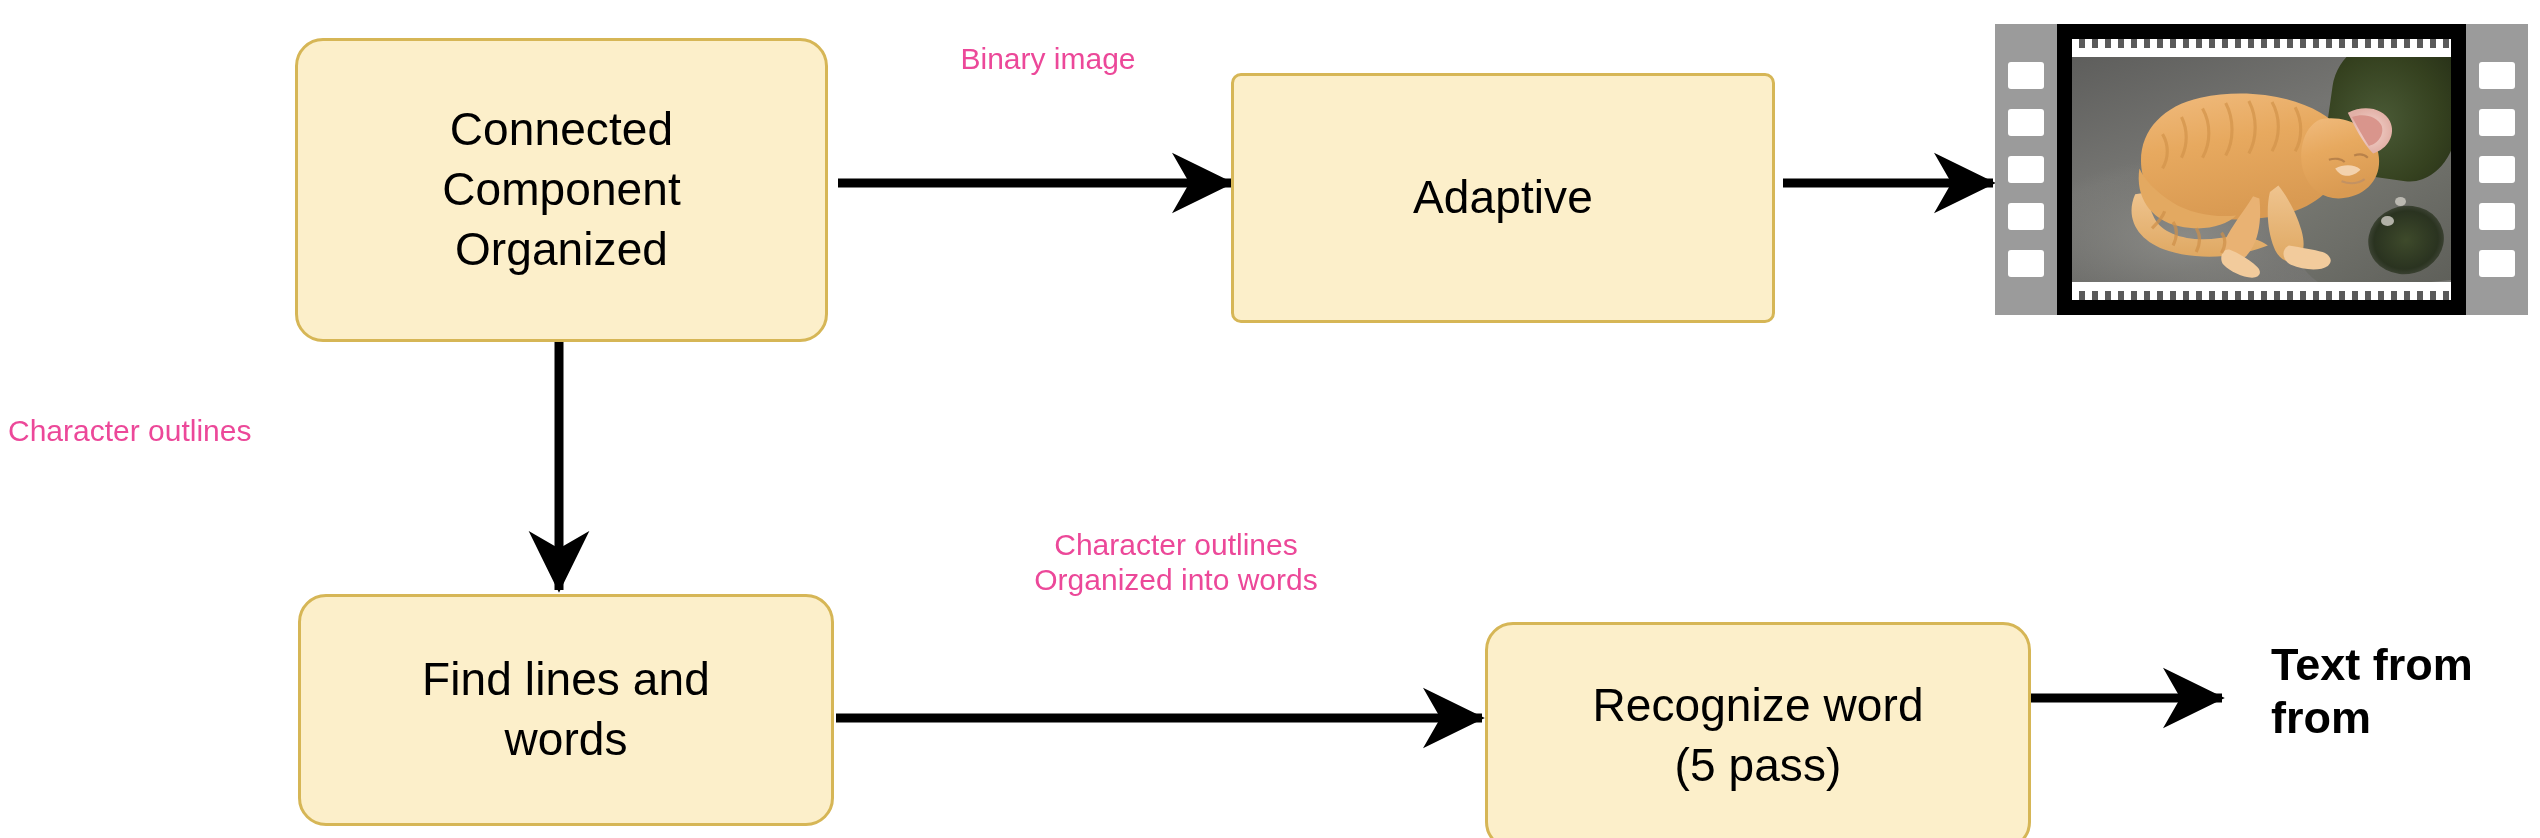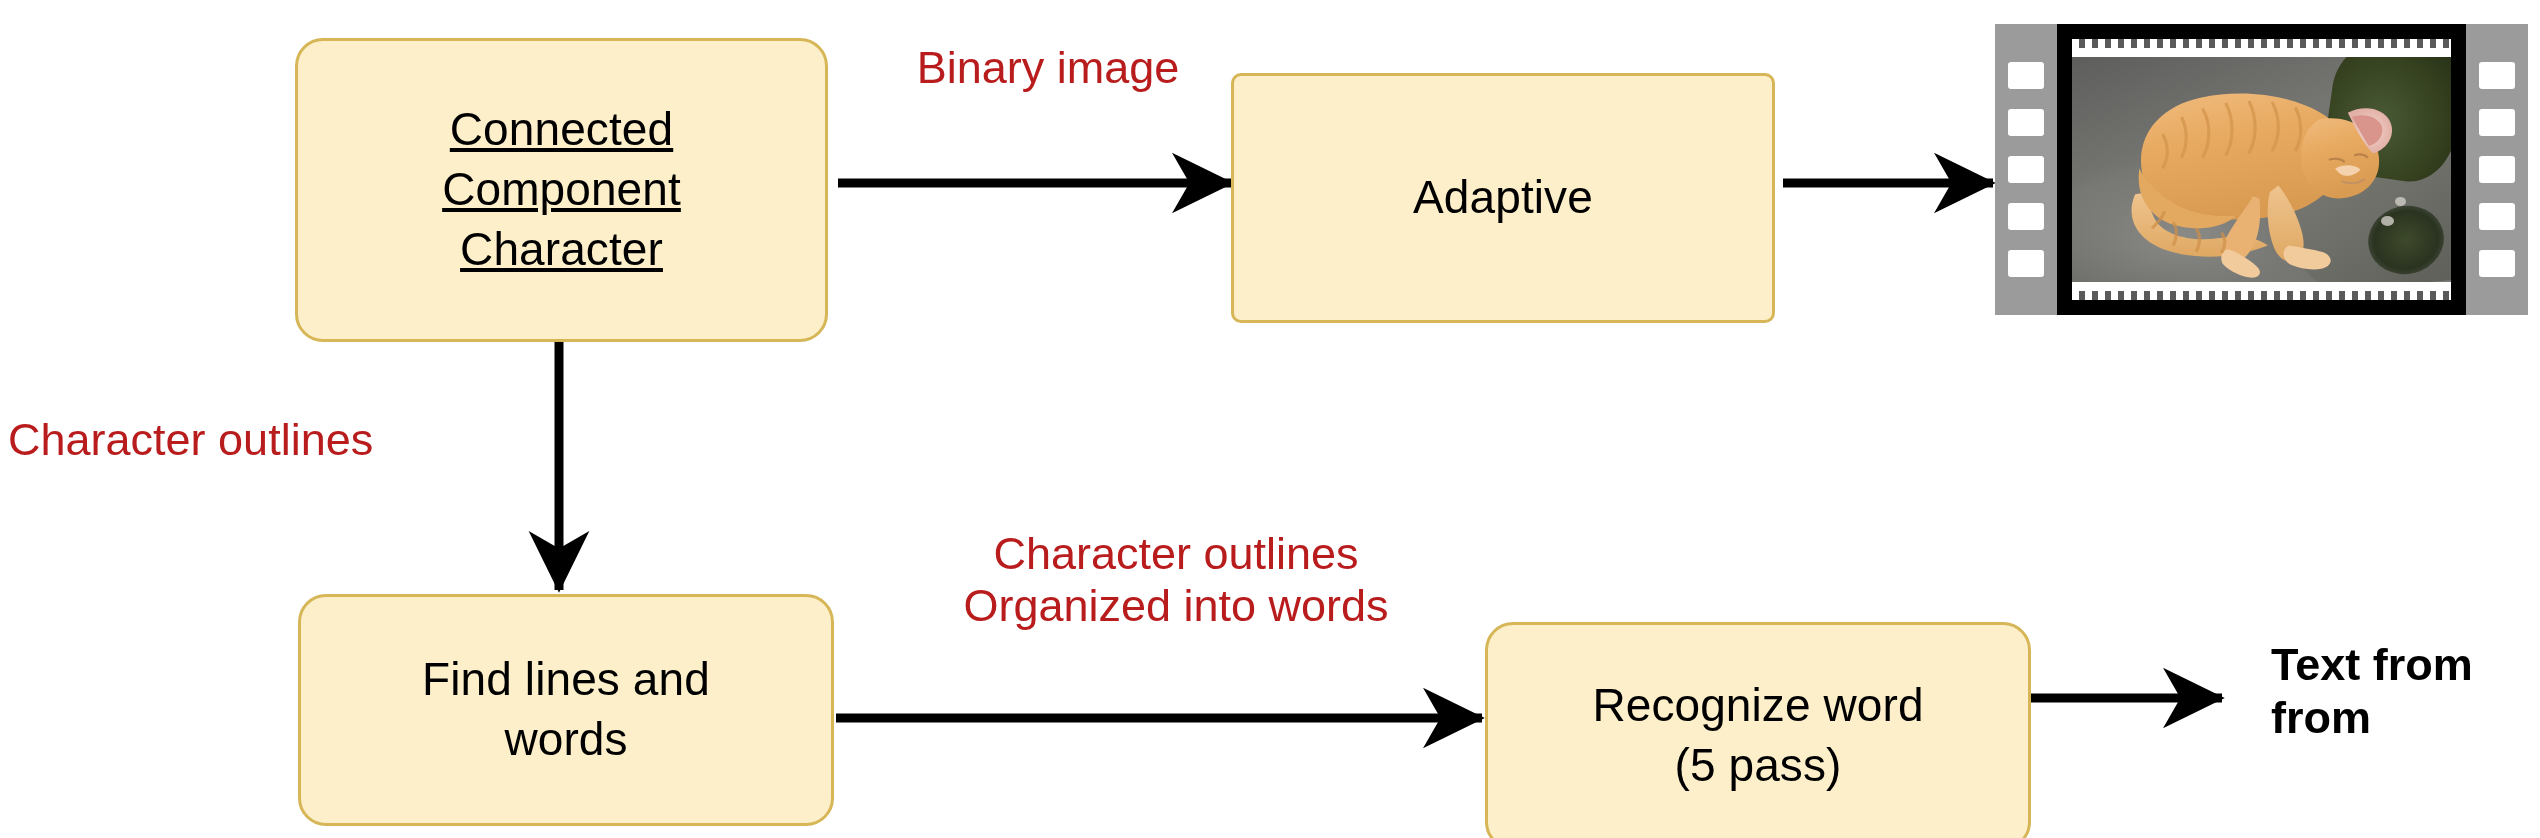--- a/index.html
+++ b/index.html
@@ -31,23 +31,23 @@
     color: #000000;
     font-size: 46px;
     line-height: 1.30;
     text-align: center;
     letter-spacing: 0.1px;
   }
   .node .ln { display: block; white-space: nowrap; }
 
   .edge-label {
     position: absolute;
-    font-size: 45px;
+    font-size: 30px;
     line-height: 1.16;
-    color: #b91c1c;
+    color: #ec4899;
     text-align: center;
     white-space: nowrap;
   }
   .edge-label .ln { display: block; }
 
   .terminal-label {
     position: absolute;
     font-size: 45px;
     font-weight: bold;
     line-height: 1.18;
@@ -199,24 +199,24 @@
 
     <g>
       <line x1="836" y1="718" x2="1482" y2="718" stroke="#000000" stroke-width="9" marker-end="url(#arrowR)"></line>
     </g>
 
     <g>
       <line x1="2030" y1="698" x2="2222" y2="698" stroke="#000000" stroke-width="9" marker-end="url(#arrowR)"></line>
     </g>
   </svg>
 
-  <div class="node" style="left:295px; top:38px; width:533px; height:304px;text-decoration:underline;">
+  <div class="node" style="left:295px; top:38px; width:533px; height:304px;">
     <span class="ln">Connected</span>
     <span class="ln">Component</span>
-    <span class="ln">Character</span>
+    <span class="ln">Organized</span>
   </div>
 
   <div class="node" style="left:1231px; top:73px; width:544px; height:250px;border-radius:10px;">
     <span class="ln">Adaptive</span>
   </div>
 
   <div class="node" style="left:298px; top:594px; width:536px; height:232px;">
     <span class="ln">Find lines and</span>
     <span class="ln">words</span>
   </div>

